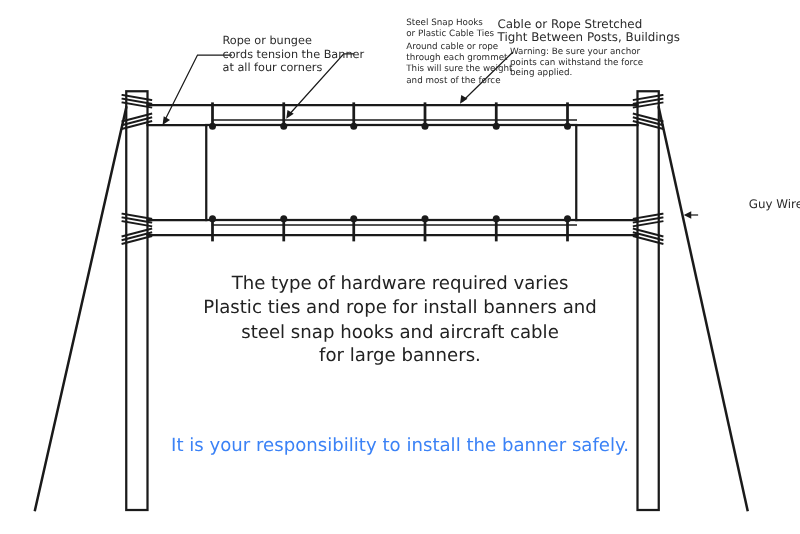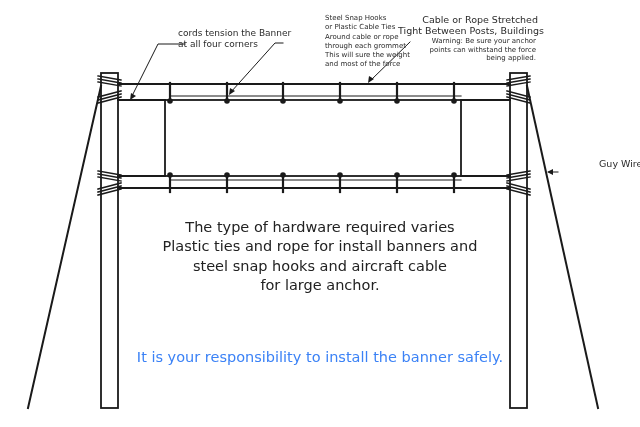--- a/index.html
+++ b/index.html
@@ -1,18 +1,18 @@
 <!DOCTYPE html>
 <html><head>
   <meta charset="utf-8">
   <style>
     html, body { margin: 0; padding: 0; background: #ffffff; }
     body { width: 640px; height: 427px; position: relative; overflow: hidden; font-family: "DejaVu Sans", sans-serif; color: #222; }
     #diagram { position: absolute; left: 0; top: 0; width: 640px; height: 427px; }
-    .label { position: absolute; color: #2b2b2b; line-height: 1.15; text-align: right; white-space: nowrap; }
+    .label { position: absolute; color: #2b2b2b; line-height: 1.15; text-align: left; white-space: nowrap; }
     .lbl-rope { left: 178px; top: 28px; font-size: 9px; text-align: left; line-height: 11px; }
     .lbl-snap { left: 283px; top: 14px; font-size: 7px; text-align: left; line-height: 9.3px; margin-left: 42px; }
     .lbl-cable-title { left: 398px; top: 14px; font-size: 9.5px; width: 140px; line-height: 11px; }
     .lbl-cable-warning { left: 408px; top: 37px; font-size: 7px; width: 128px; line-height: 8.5px; }
     .lbl-guy { left: 560px; top: 159px; font-size: 9.5px; text-align: left; margin-left: 39px; }
     .body-text { position: absolute; left: 130px; top: 218px; width: 380px; text-align: center; font-size: 14.5px; line-height: 19.4px; color: #222; }
     .body-text div { white-space: nowrap; }
     .warning-final { position: absolute; left: 120px; top: 349px; width: 400px; text-align: center; font-size: 14.5px; color: #3b82f6; white-space: nowrap; }
   </style>
 </head>
@@ -96,20 +96,21 @@
 
   <g fill="#1a1a1a">
     <polygon points="130,100 131,93 136,96"></polygon>
     <polygon points="229,95 230,88 235,91"></polygon>
     <polygon points="368,83 369,76 374,79"></polygon>
     <polygon points="547,172 553,169 553,175"></polygon>
   </g>
 </svg>
 
 <div class="label lbl-rope">
+  <div>Rope or bungee</div>
   <div>cords tension the Banner</div>
   <div>at all four corners</div>
 </div>
 
 <div class="label lbl-snap">
   <div>Steel Snap Hooks</div>
   <div>or Plastic Cable Ties</div>
   <div>Around cable or rope</div>
   <div>through each grommet</div>
   <div>This will sure the weight</div>
@@ -126,16 +127,16 @@
   <div>points can withstand the force</div>
   <div>being applied.</div>
 </div>
 
 <div class="label lbl-guy">Guy Wires</div>
 
 <div class="body-text">
   <div>The type of hardware required varies</div>
   <div>Plastic ties and rope for install banners and</div>
   <div>steel snap hooks and aircraft cable</div>
-  <div>for large anchor.</div>
+  <div>for large banners.</div>
 </div>
 
 <div class="warning-final">It is your responsibility to install the banner safely.</div>
 
 </body></html>

